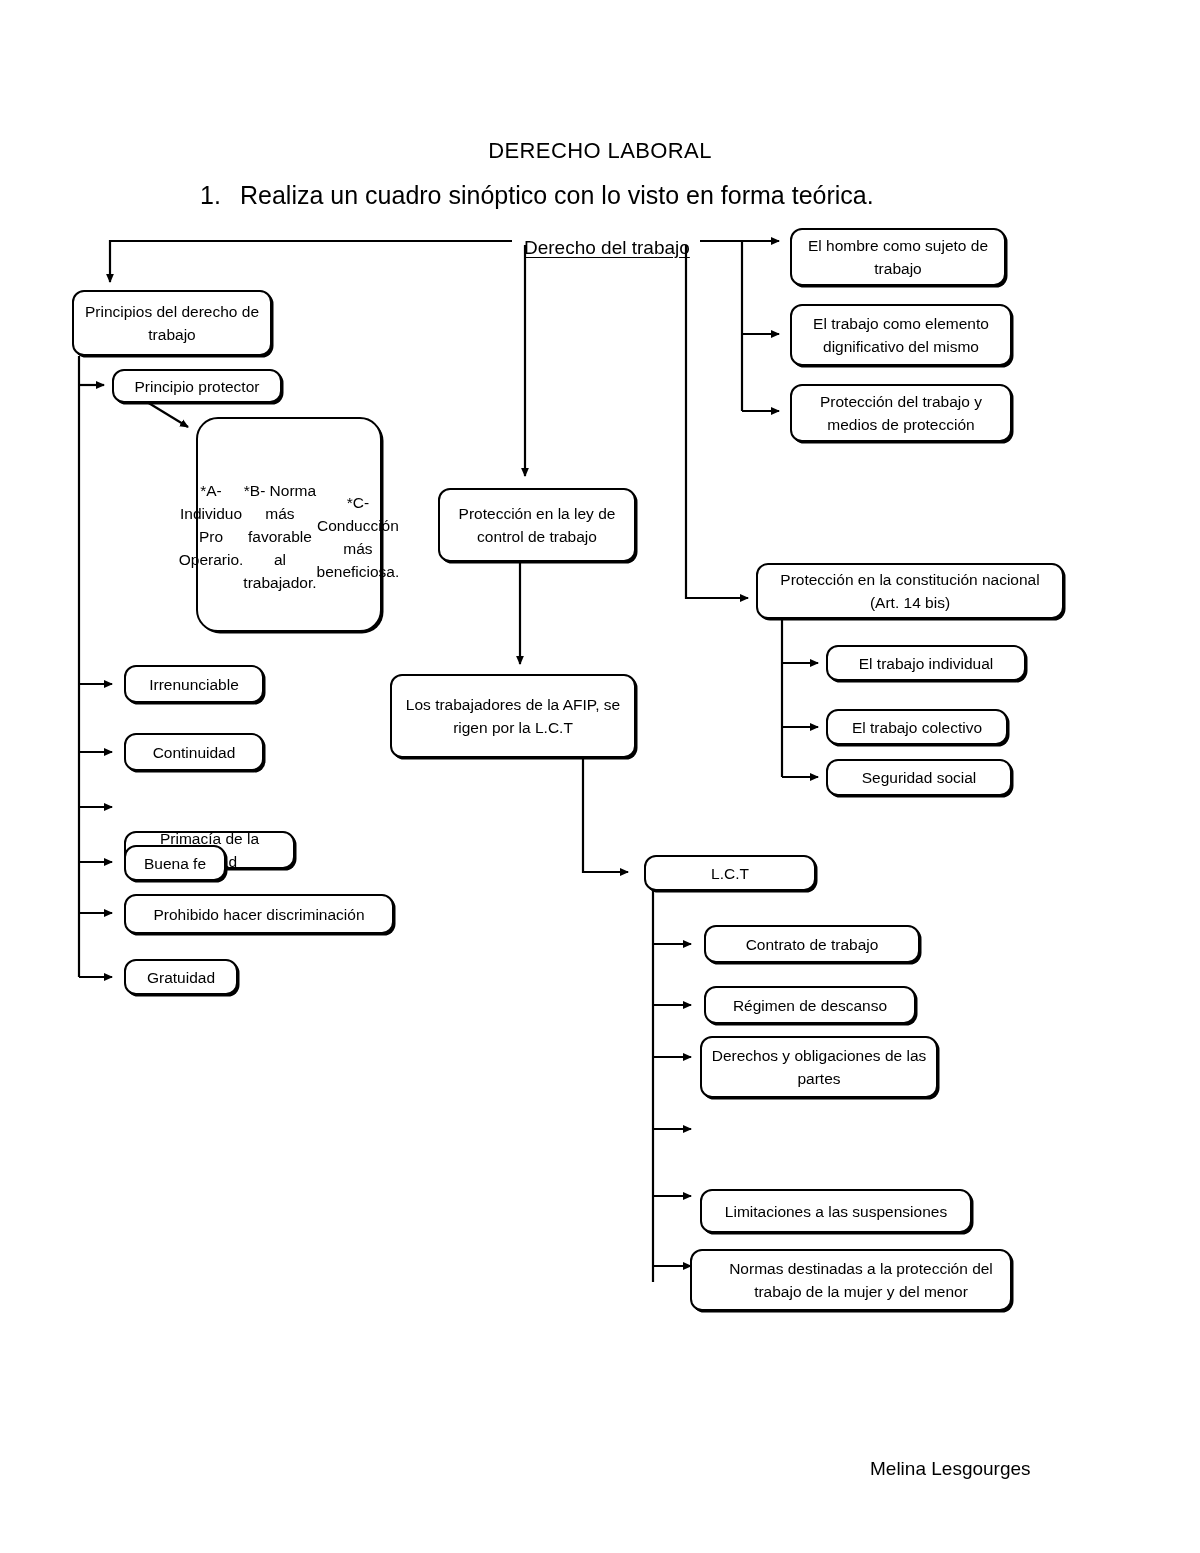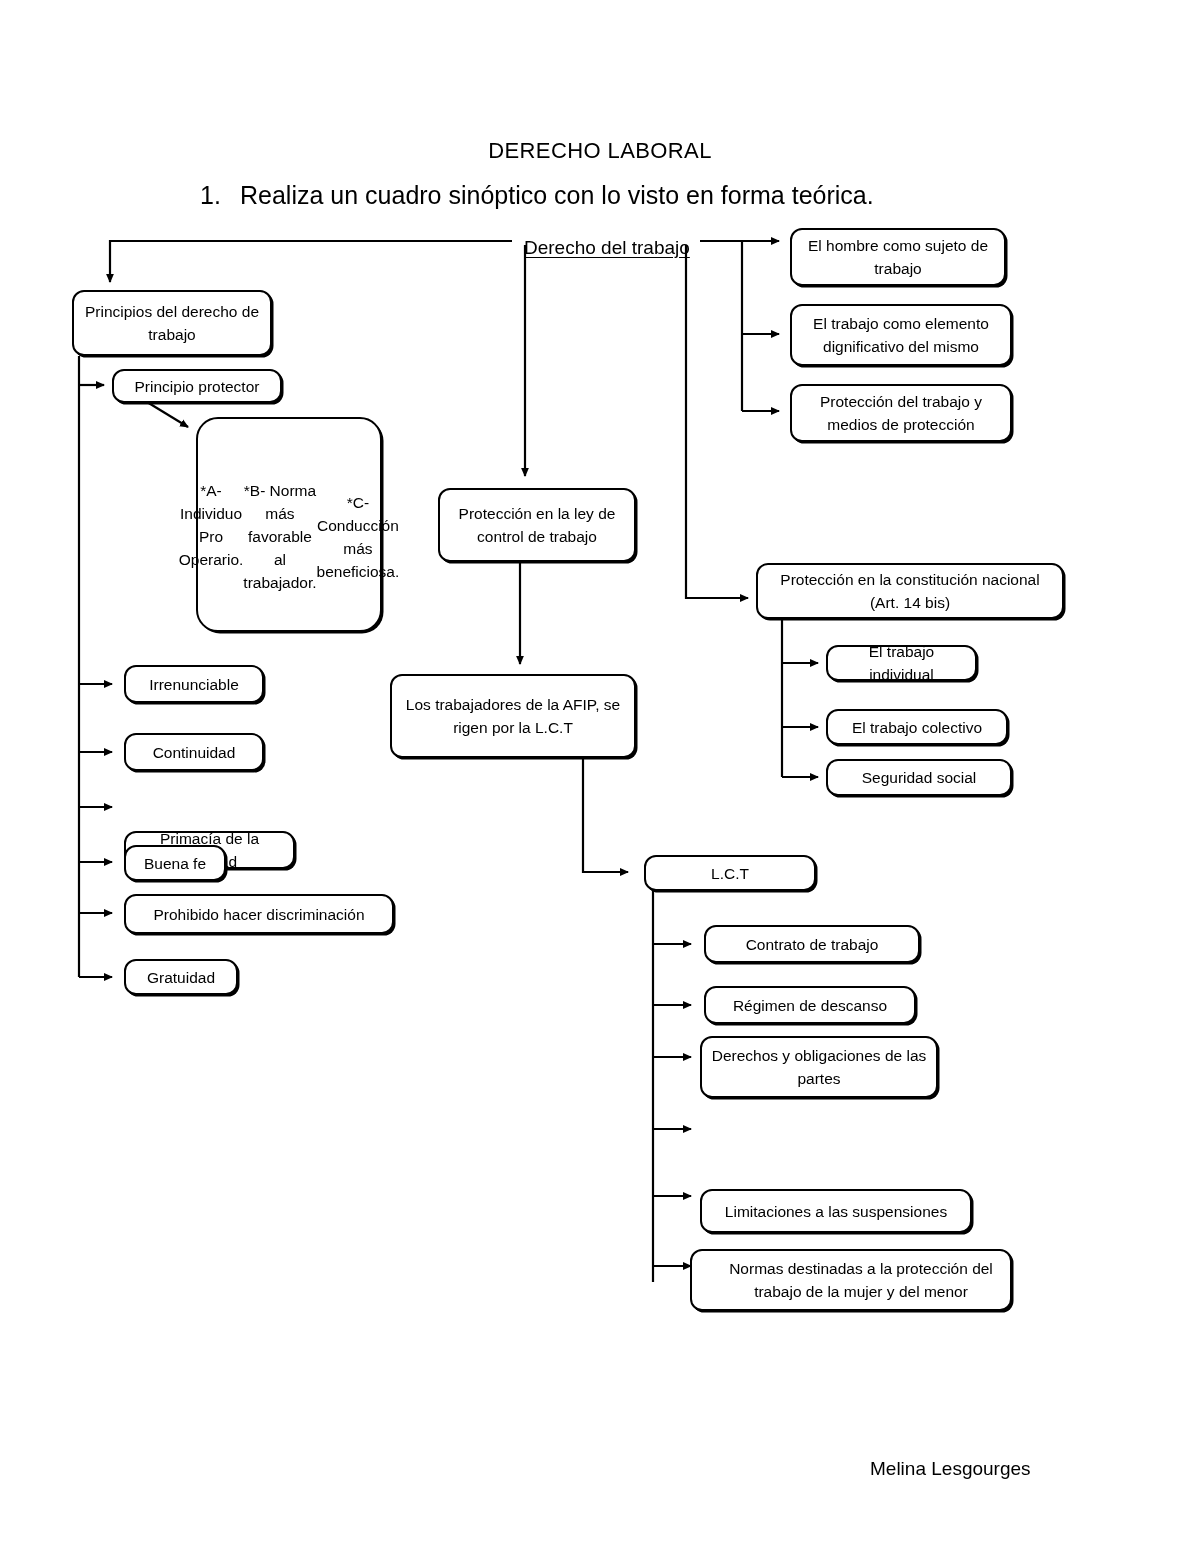--- a/index.html
+++ b/index.html
@@ -204,21 +204,21 @@
     <span class="txt">Protección en la ley de control de trabajo</span>
   </div>
 
   <div class="node" style="left:390px; top:674px; width:246px; height:84px;">
     <span class="txt">Los trabajadores de la AFIP, se rigen por la L.C.T</span>
   </div>
 
   <div class="node" style="left:756px; top:563px; width:308px; height:56px;">
     <span class="txt">Protección en la constitución nacional (Art. 14 bis)</span>
   </div>
-  <div class="node" style="left:826px; top:645px; width:151px; height:36px;">
+  <div class="node" style="left:826px; top:645px; width:200px; height:36px;">
     <span class="txt">El trabajo individual</span>
   </div>
   <div class="node" style="left:826px; top:709px; width:182px; height:36px;">
     <span class="txt">El trabajo colectivo</span>
   </div>
   <div class="node" style="left:826px; top:759px; width:186px; height:37px;">
     <span class="txt">Seguridad social</span>
   </div>
 
   <div class="node" style="left:644px; top:855px; width:172px; height:36px;">

